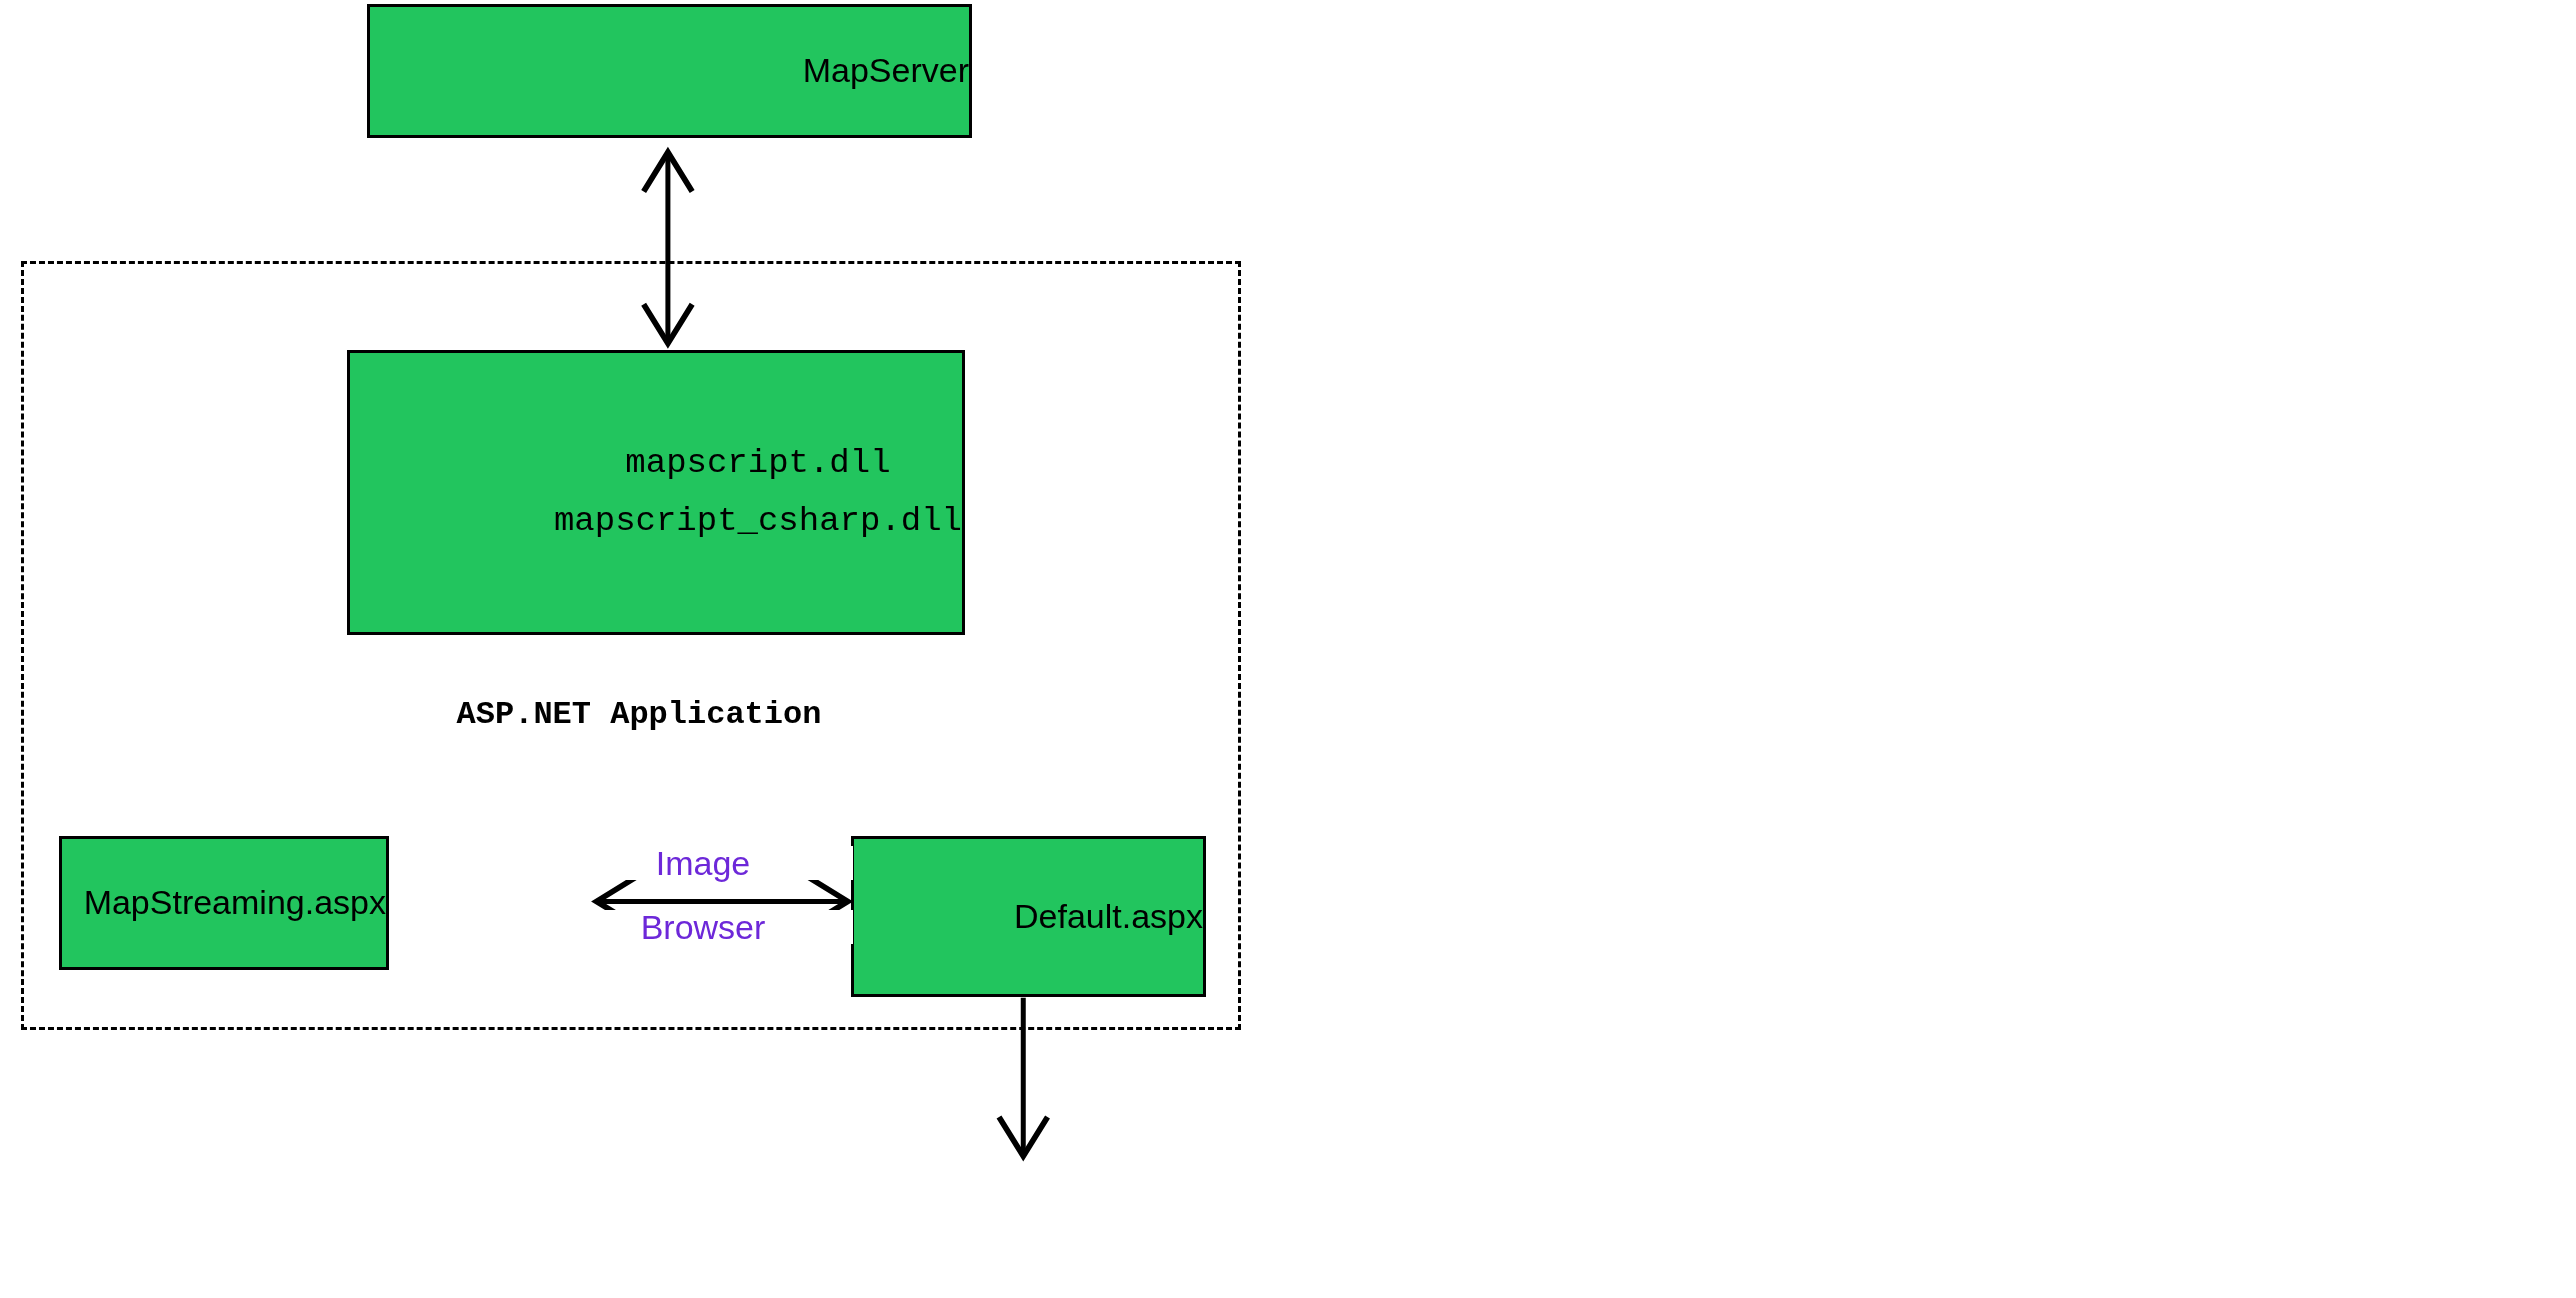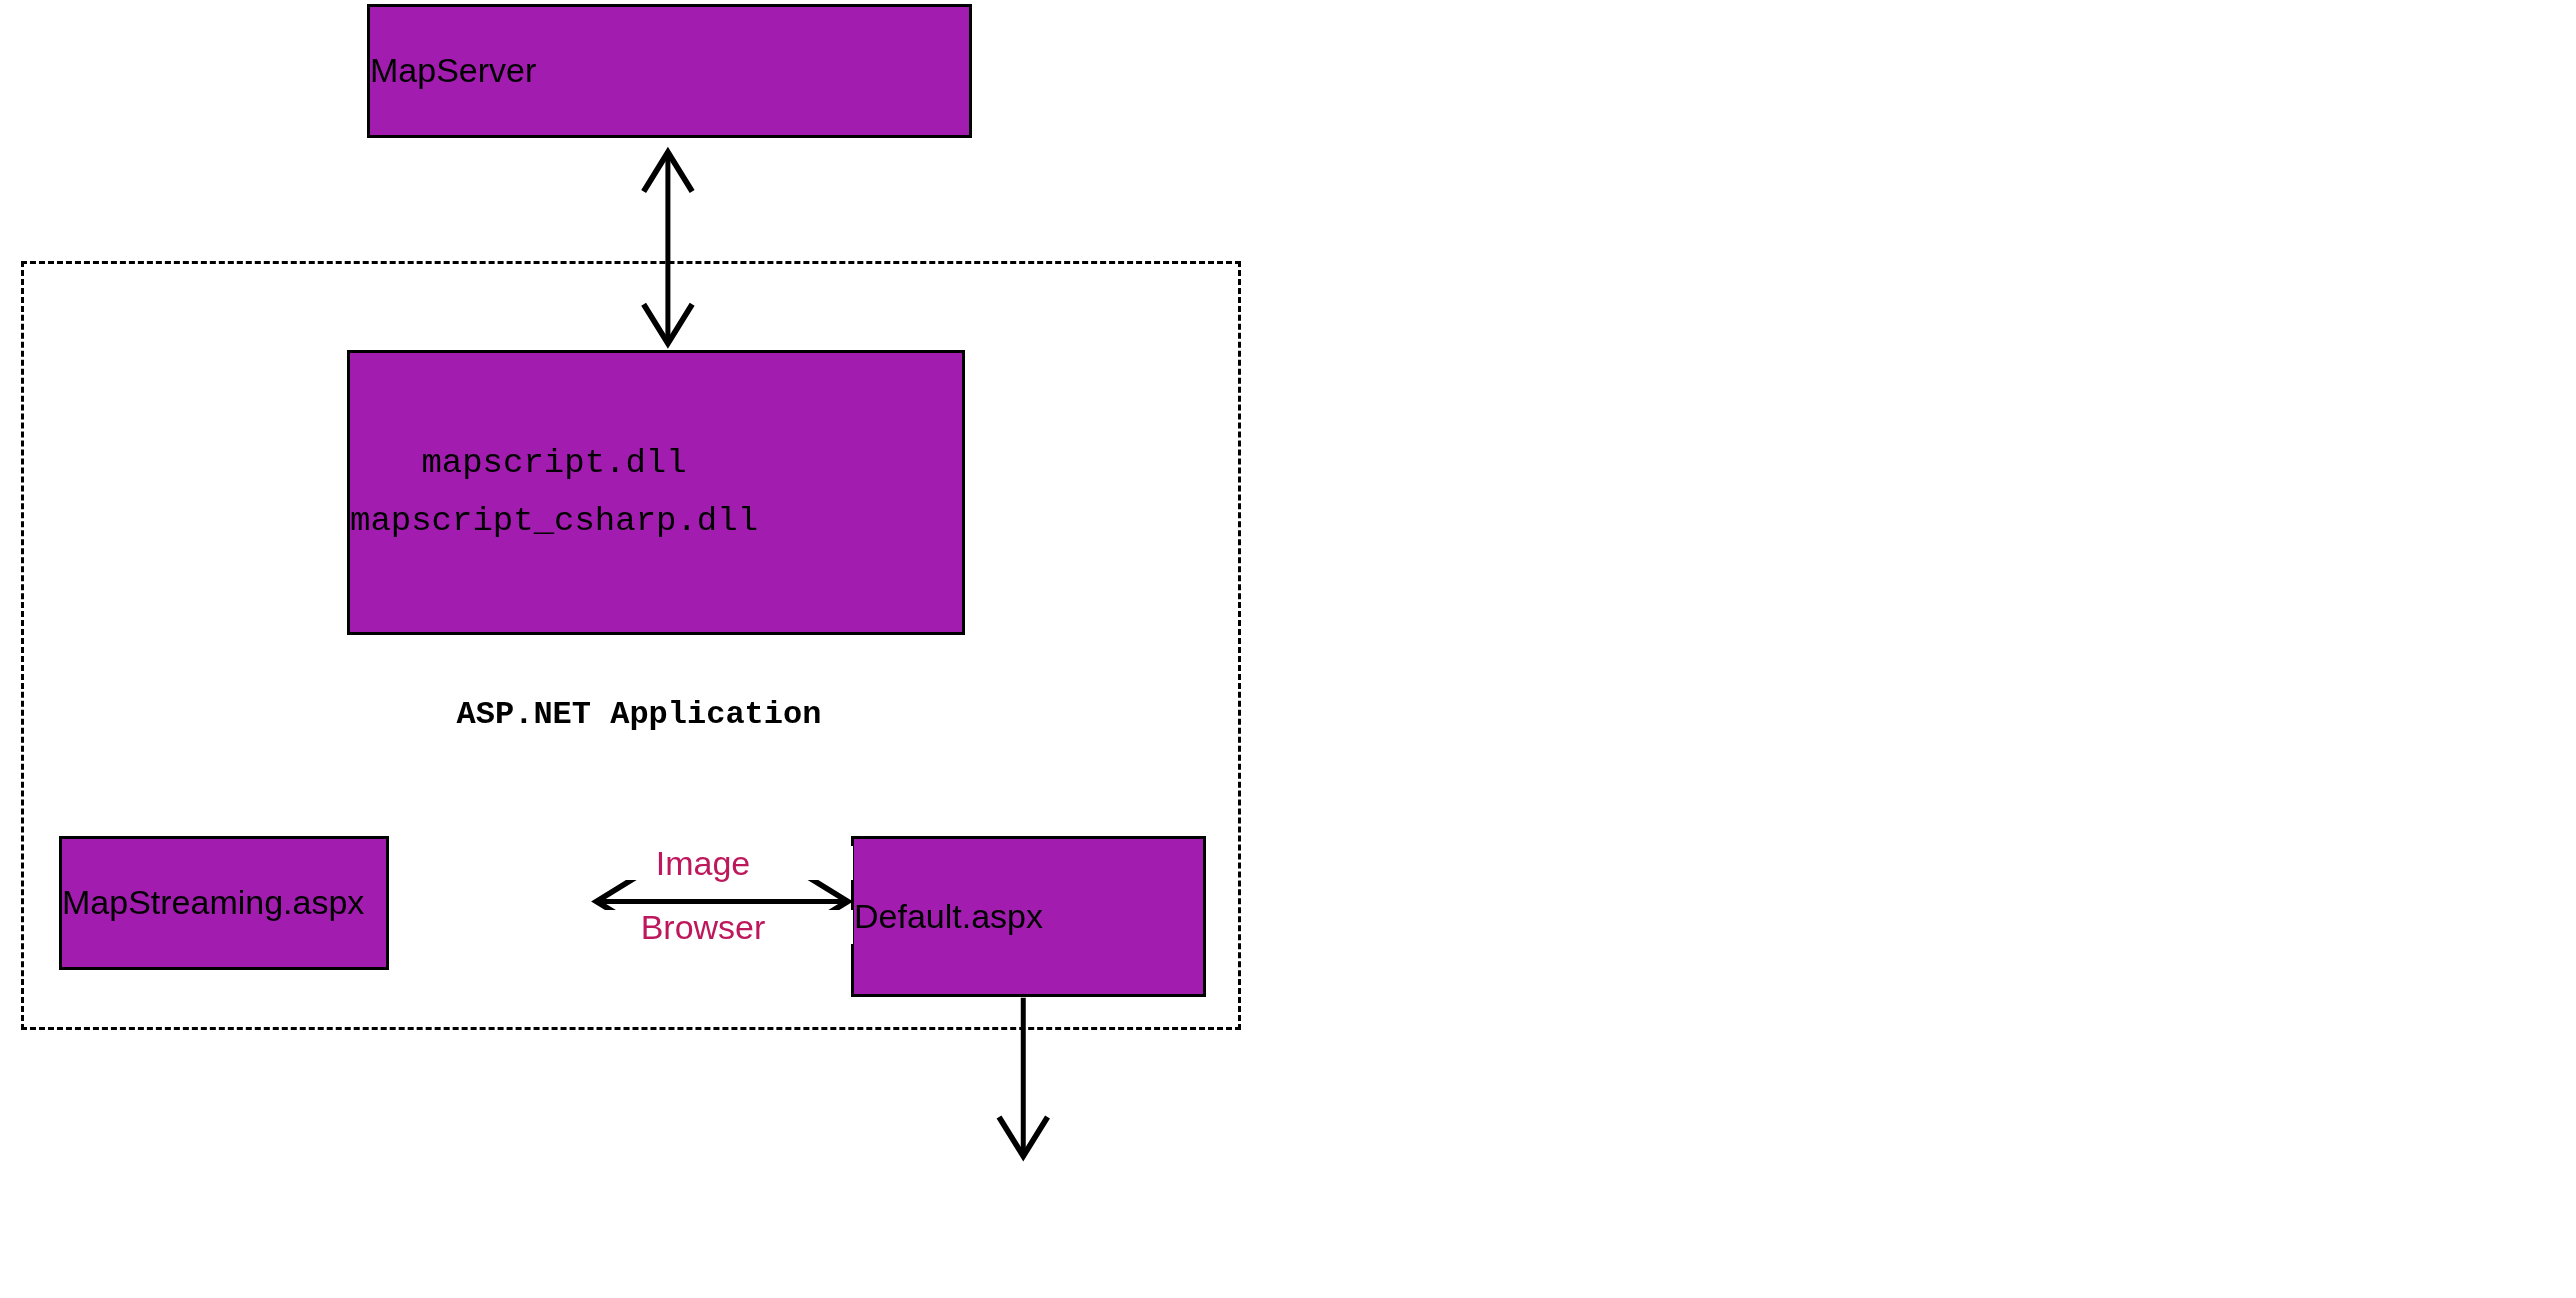--- a/index.html
+++ b/index.html
@@ -21,24 +21,24 @@
     position: absolute;
     left: 0;
     top: 0;
     width: 2576px;
     height: 1299px;
   }
   .node-box {
     position: absolute;
     box-sizing: border-box;
     border: 3.6px solid #000000;
-    background: #a21caf;
+    background: #22c55e;
     display: flex;
     align-items: center;
-    justify-content: flex-start;
+    justify-content: flex-end;
     text-align: center;
     color: #000000;
     font-family: "Liberation Sans", sans-serif;
     font-size: 34px;
     line-height: 1.0;
     white-space: pre;
   }
   .node-label {
     display: block;
     white-space: pre-line;
@@ -57,21 +57,21 @@
     font-size: 32px;
     font-weight: bold;
     color: #000000;
     white-space: pre;
     text-align: center;
   }
   .edge-label {
     position: absolute;
     font-family: "Liberation Sans", sans-serif;
     font-size: 34px;
-    color: #be185d;
+    color: #6d28d9;
     white-space: pre;
     text-align: center;
     background: #ffffff;
     line-height: 1.0;
   }
 
   
   #box-mapserver   { left: 367px;  top: 3.6px;    width: 605px; height: 134px; }
   #box-mapscript   { left: 347px;  top: 350px;  width: 618px; height: 285px; font-family: Liberation Mono, monospace; }
   #box-mapstream   { left: 59px;   top: 836px; width: 330px; height: 134px; }

